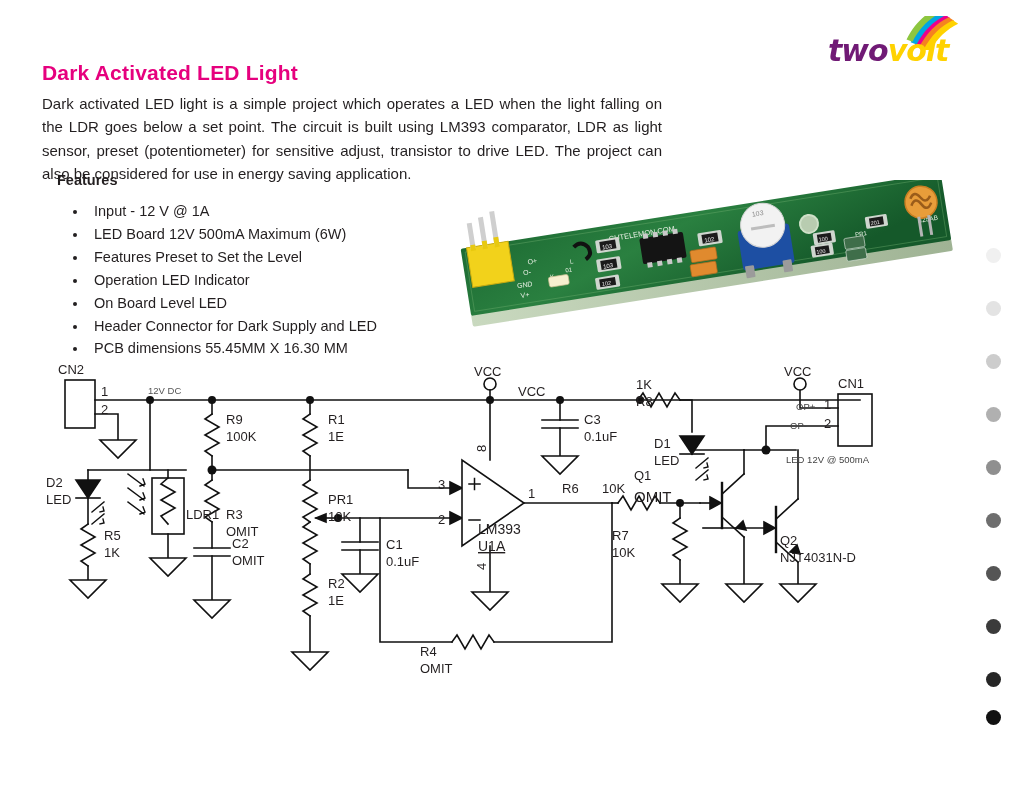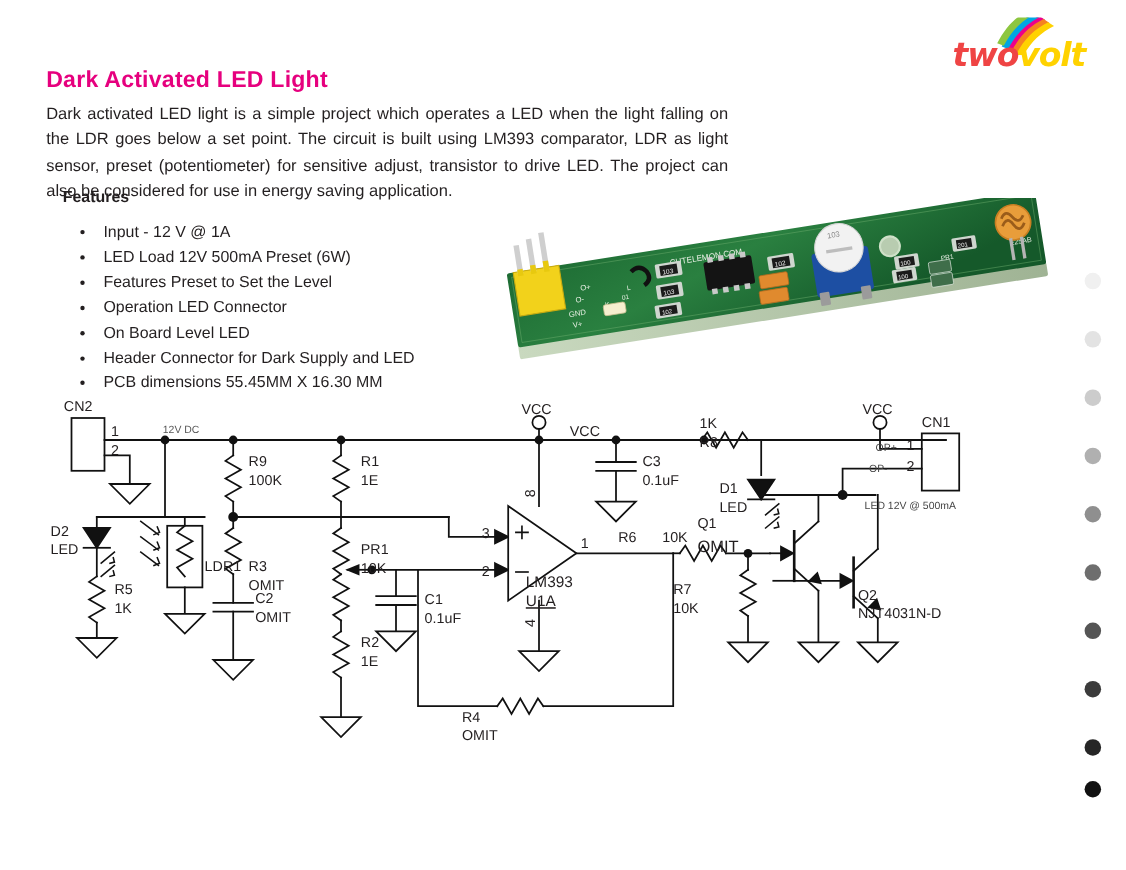--- a/index.html
+++ b/index.html
@@ -25,21 +25,21 @@
     text-align:justify;
   }
 
   
   #brand-logo { position:absolute; right:24px; top:18px; width:172px; height:52px; }
   #brand-logo .logo-word {
     position:absolute; left:0; bottom:2px;
     font-family:"DejaVu Sans", sans-serif;
     font-size:30px; font-weight:bold; font-style:italic; letter-spacing:-1px;
   }
-  #brand-logo .w-two { color:#ef4444;margin-left:38px; }
+  #brand-logo .w-two { color:#701a75; }
   #brand-logo .w-volt { color:#ffd200;font-style:italic; }
   #brand-logo .logo-swoosh { position:absolute; left:78px; top:-2px; width:60px; height:34px; }
 
   
   #features-heading {
     position:absolute; left:57px; top:172px;
     font-size:14.5px; font-weight:bold;
   }
   #features-list {
     position:absolute; left:62px; top:200px;
@@ -81,23 +81,23 @@
     </g>
   </svg>
   <div class="logo-word">
     <span class="w-two">two</span><span class="w-volt">volt</span>
   </div>
 </div>
 
 <div id="features-heading">Features</div>
 <ul id="features-list">
   <li>Input - 12 V @ 1A</li>
-  <li>LED Load 12V 500mA Preset (6W)</li>
+  <li>LED Board 12V 500mA Maximum (6W)</li>
   <li>Features Preset to Set the Level</li>
-  <li>Operation LED Connector</li>
+  <li>Operation LED Indicator</li>
   <li>On Board Level LED</li>
   <li>Header Connector for Dark Supply and LED</li>
   <li>PCB dimensions 55.45MM X 16.30 MM</li>
 </ul>
 
 <svg id="pcb-photo" viewBox="0 0 510 180">
   <defs>
     <linearGradient id="gboard" x1="0" y1="0" x2="1" y2="0.4">
       <stop offset="0" stop-color="#1d6b33"></stop>
       <stop offset="0.45" stop-color="#2a8040"></stop>

